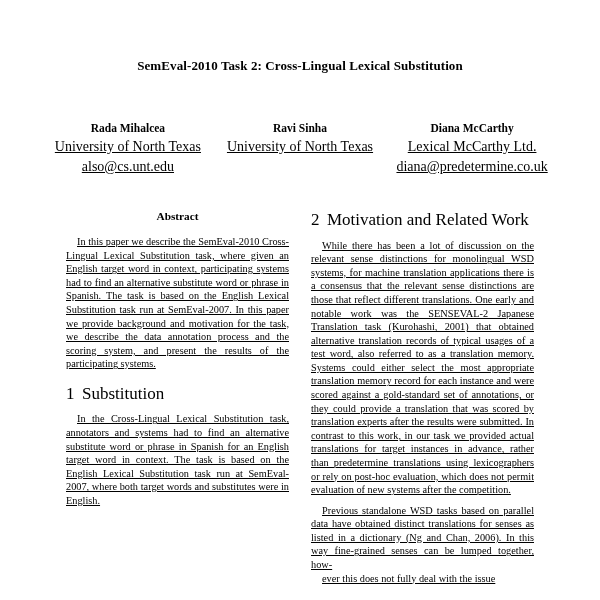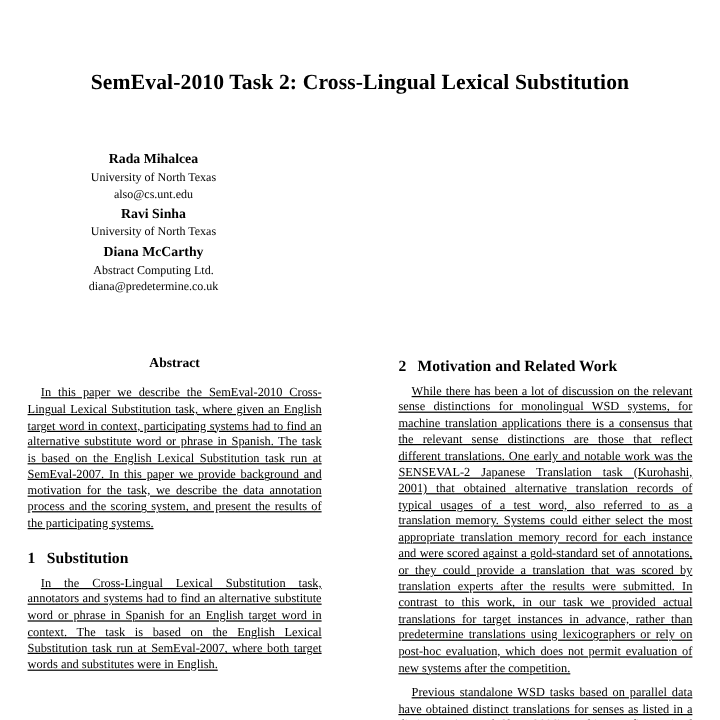--- a/index.html
+++ b/index.html
@@ -17,69 +17,68 @@
   .page {
     position: relative;
     width: 600px;
     height: 600px;
     padding: 0;
     box-sizing: border-box;
   }
   .title {
     text-align: center;
     font-weight: bold;
-    font-size: 18px;
+    font-size: 13px;
     margin-top: 58px;
     letter-spacing: 0.1px;
   }
   .authors {
     display: flex;
     justify-content: space-between;
     margin-top: 46px;
     padding: 0 42px;
     box-sizing: border-box;
-    flex-direction: column;
   }
   .author {
     width: 33.3%;
     text-align: center;
     font-size: 11.2px;
     line-height: 1.45;
   }
   .author .name {
     font-weight: bold;
     font-size: 11.5px;
   }
   .author .affil,
   .author .email {
-    font-size: 10px;
+    font-size: 14px;
+    text-decoration: underline;
   }
   .columns {
     display: flex;
-    margin-top: 48px;
-    padding: 0 23px;
+    margin-top: 32px;
+    padding: 0 66px;
     box-sizing: border-box;
     gap: 22px;
-    justify-content: space-between;
   }
   .col {
     width: 245px;
     font-size: 10.3px;
     line-height: 1.32;
     text-align: justify;
   }
   .abstract-head {
     text-align: center;
     font-weight: bold;
     font-size: 11.3px;
     margin-bottom: 11px;
   }
   .section-head {
-    font-weight: bold;
-    font-size: 13px;
+    font-weight: normal;
+    font-size: 17px;
     margin: 0 0 7px 0;
   }
   .section-head .num {
     display: inline-block;
     min-width: 16px;
   }
   .col p {
     margin: 0 0 0 0;
     text-indent: 11px;
     text-align: justify;
@@ -107,21 +106,21 @@
       <div class="name">Rada Mihalcea</div>
       <div class="affil">University of North Texas</div>
       <div class="email">also@cs.unt.edu</div>
     </div>
     <div class="author">
       <div class="name">Ravi Sinha</div>
       <div class="affil">University of North Texas</div>
     </div>
     <div class="author">
       <div class="name">Diana McCarthy</div>
-      <div class="affil">Abstract Computing Ltd.</div>
+      <div class="affil">Lexical McCarthy Ltd.</div>
       <div class="email">diana@predetermine.co.uk</div>
     </div>
   </div>
 
   <div class="columns">
 
     <div class="col">
       <div class="abstract-head">Abstract</div>
       <div class="abstract-body">
         <p>In this paper we describe the SemEval-2010 Cross-Lingual Lexical Substitution task, where given an English target word in context, participating systems had to find an alternative substitute word or phrase in Spanish. The task is based on the English Lexical Substitution task run at SemEval-2007. In this paper we provide background and motivation for the task, we describe the data annotation process and the scoring system, and present the results of the participating systems.</p>

